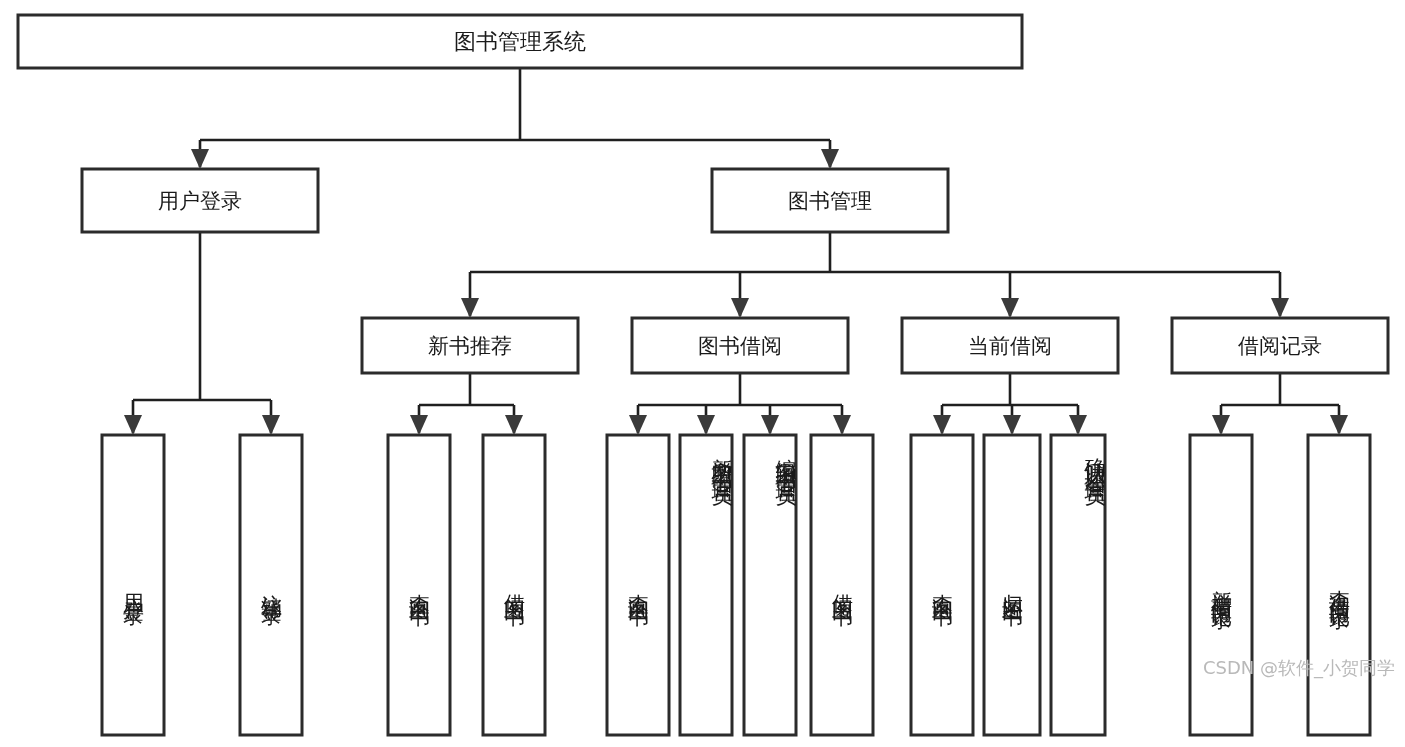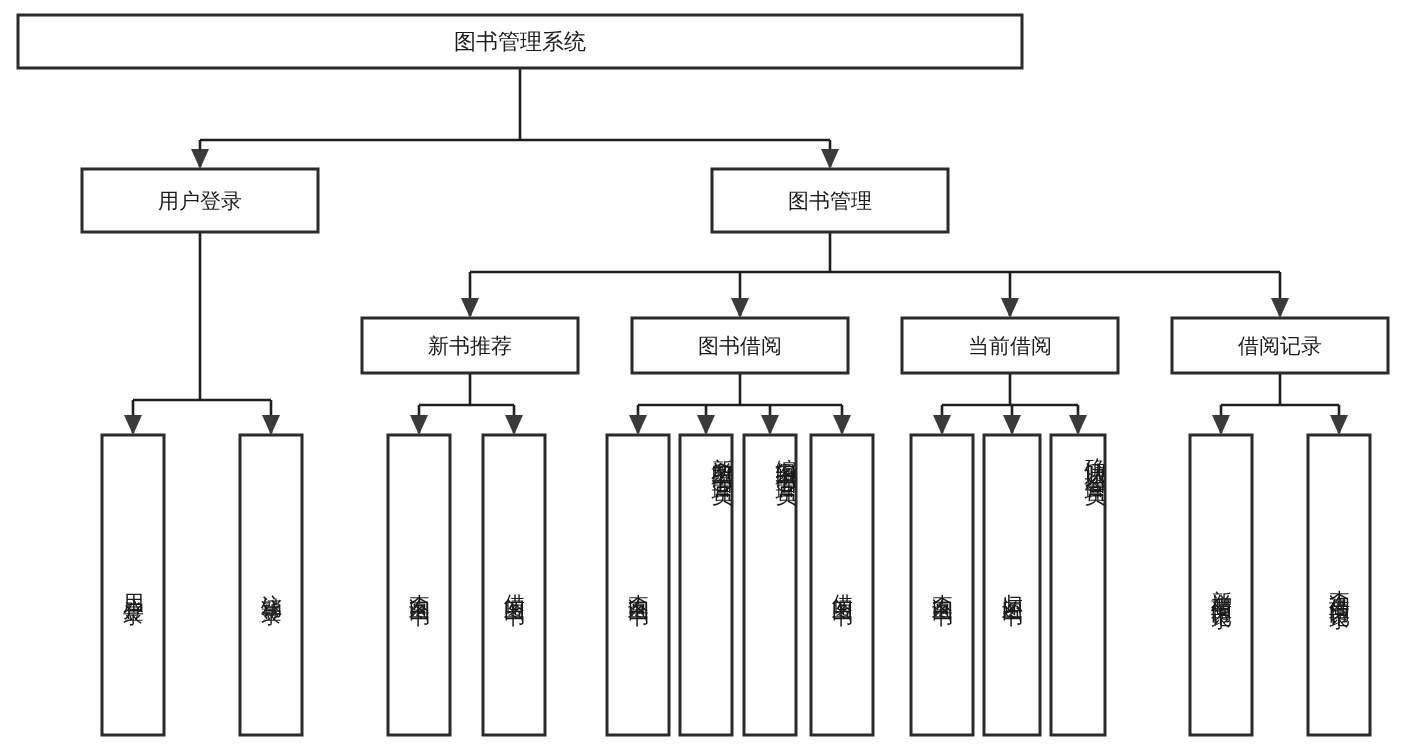--- a/index.html
+++ b/index.html
@@ -221,13 +221,14 @@
         <span style="writing-mode: vertical-rl; text-orientation: upright; letter-spacing: 4px;">确认归还（管理员）</span>
       </div>
       <div class="vlabel" style="left: 1190px; width: 62px; top: 435px; height: 300px; display: flex; align-items: center; justify-content: center;">
         <span style="writing-mode: vertical-rl; text-orientation: upright; letter-spacing: 4px;">新增借阅记录</span>
       </div>
       <div class="vlabel" style="left: 1308px; width: 62px; top: 435px; height: 300px; display: flex; align-items: center; justify-content: center;">
         <span style="writing-mode: vertical-rl; text-orientation: upright; letter-spacing: 4px;">查询借阅记录</span>
       </div>
     </div>
 
+  <div class="watermark">CSDN @软件_小贺同学</div>
 </div>
 
 </body></html>

